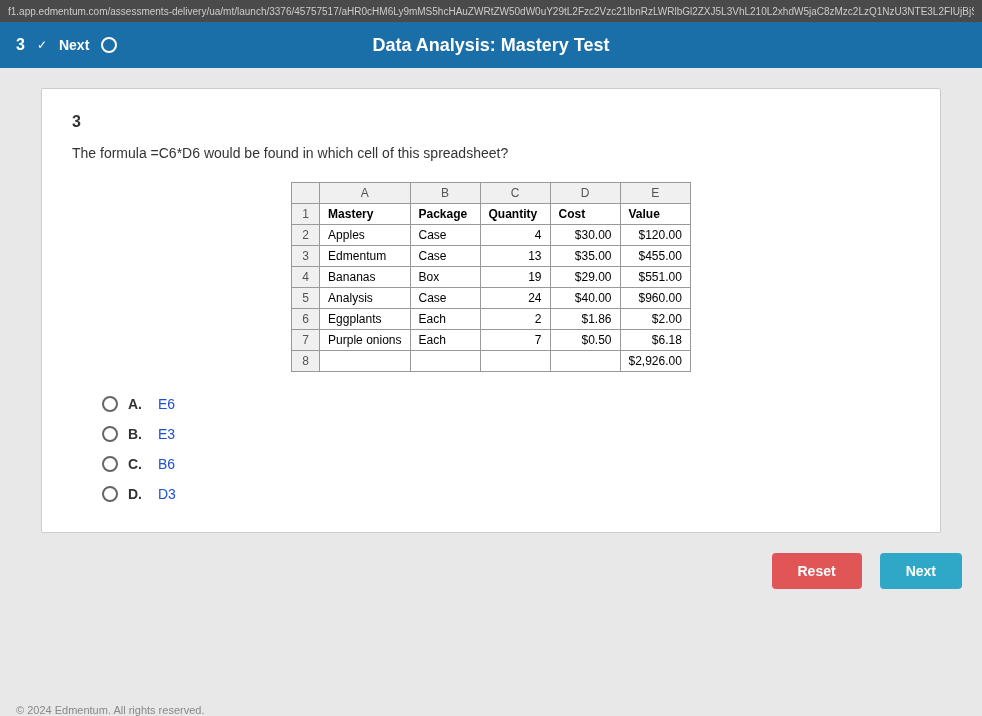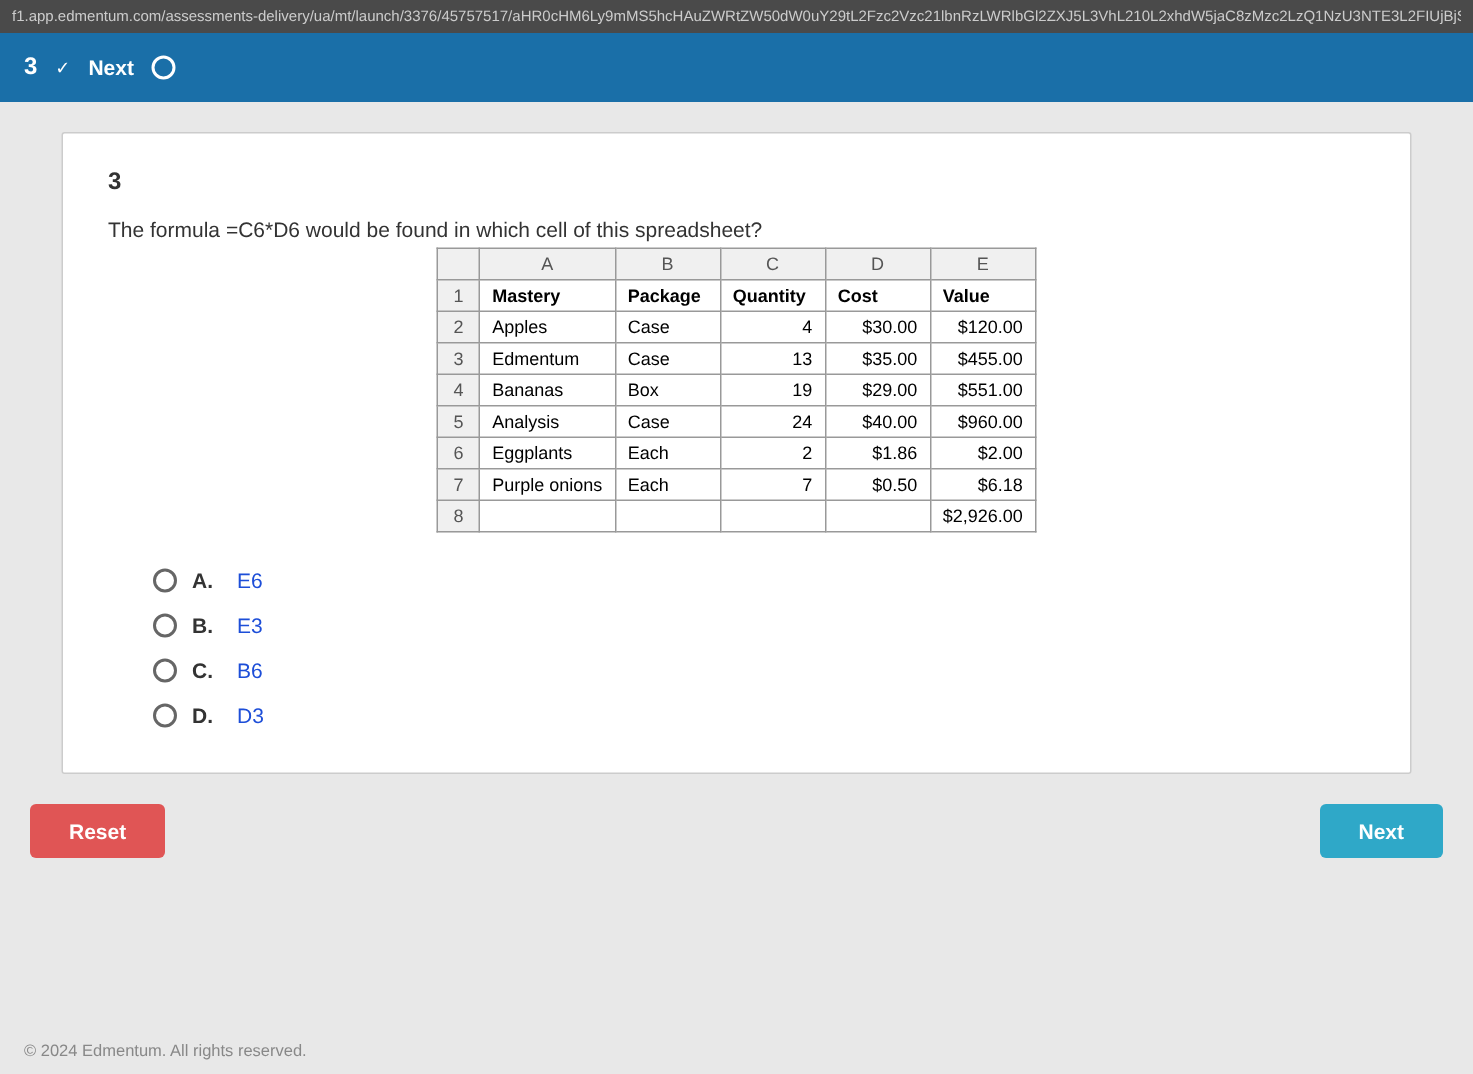--- a/index.html
+++ b/index.html
@@ -89,21 +89,21 @@
     .question-number {
       font-size: 16px;
       font-weight: bold;
       color: #333;
       margin-bottom: 14px;
     }
 
     .question-text {
       font-size: 14px;
       color: #333;
-      margin-bottom: 4px;
+      margin-bottom: 21px;
     }
 
     
     .spreadsheet-container {
       display: flex;
       justify-content: center;
       margin-bottom: 24px;
     }
 
     .spreadsheet {
@@ -173,22 +173,22 @@
       min-width: 20px;
     }
 
     .answer-value {
       color: #1d4ed8;
     }
 
     
     .buttons-row {
       display: flex;
-      justify-content: space-between;
-      gap: 4px;
+      justify-content: flex-end;
+      gap: 18px;
       margin-top: 20px;
     }
 
     .btn-reset {
       background: #e05555;
       color: #fff;
       border: none;
       padding: 10px 26px;
       font-size: 14px;
       font-weight: bold;
@@ -205,38 +205,39 @@
       font-weight: bold;
       border-radius: 4px;
       cursor: pointer;
     }
 
     
     .footer {
       background: #e8e8e8;
       height: 30px;
       display: flex;
-      align-items: center;
+      align-items: flex-end;
       padding: 0 16px;
       font-size: 11px;
       color: #888;
     }
   </style>
 </head>
 <body>
 
 <div class="browser-bar">
   <span class="browser-bar-url">f1.app.edmentum.com/assessments-delivery/ua/mt/launch/3376/45757517/aHR0cHM6Ly9mMS5hcHAuZWRtZW50dW0uY29tL2Fzc2Vzc21lbnRzLWRlbGl2ZXJ5L3VhL210L2xhdW5jaC8zMzc2LzQ1NzU3NTE3L2FIUjBjSE02THk5bU1TNWhj</span>
 </div>
 
 <div class="app-header" style="position:relative;">
   <span class="header-num">3</span>
   <span class="header-chevron">✓</span>
   <span class="header-next-label">Next</span>
   <span class="header-circle-icon"></span>
+  <span class="header-title">Data Analysis: Mastery Test</span>
 </div>
 
 <div class="main-content">
   <div class="question-card">
 
     <div class="question-number">3</div>
     <div class="question-text">The formula =C6*D6 would be found in which cell of this spreadsheet?</div>
 
     <div class="spreadsheet-container">
       <table class="spreadsheet">

